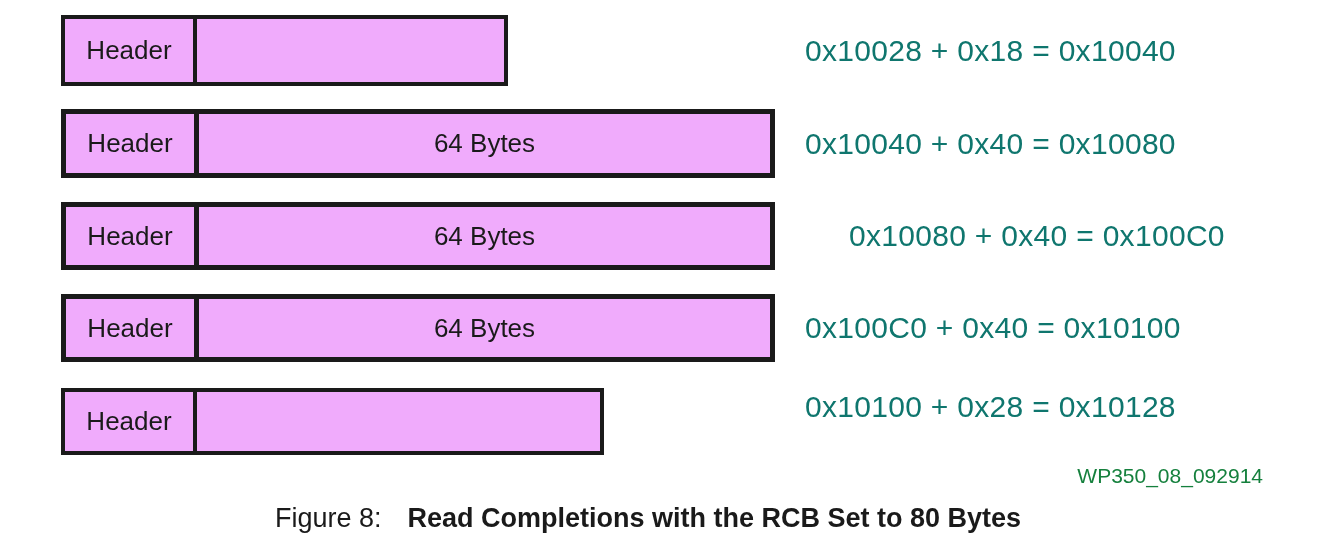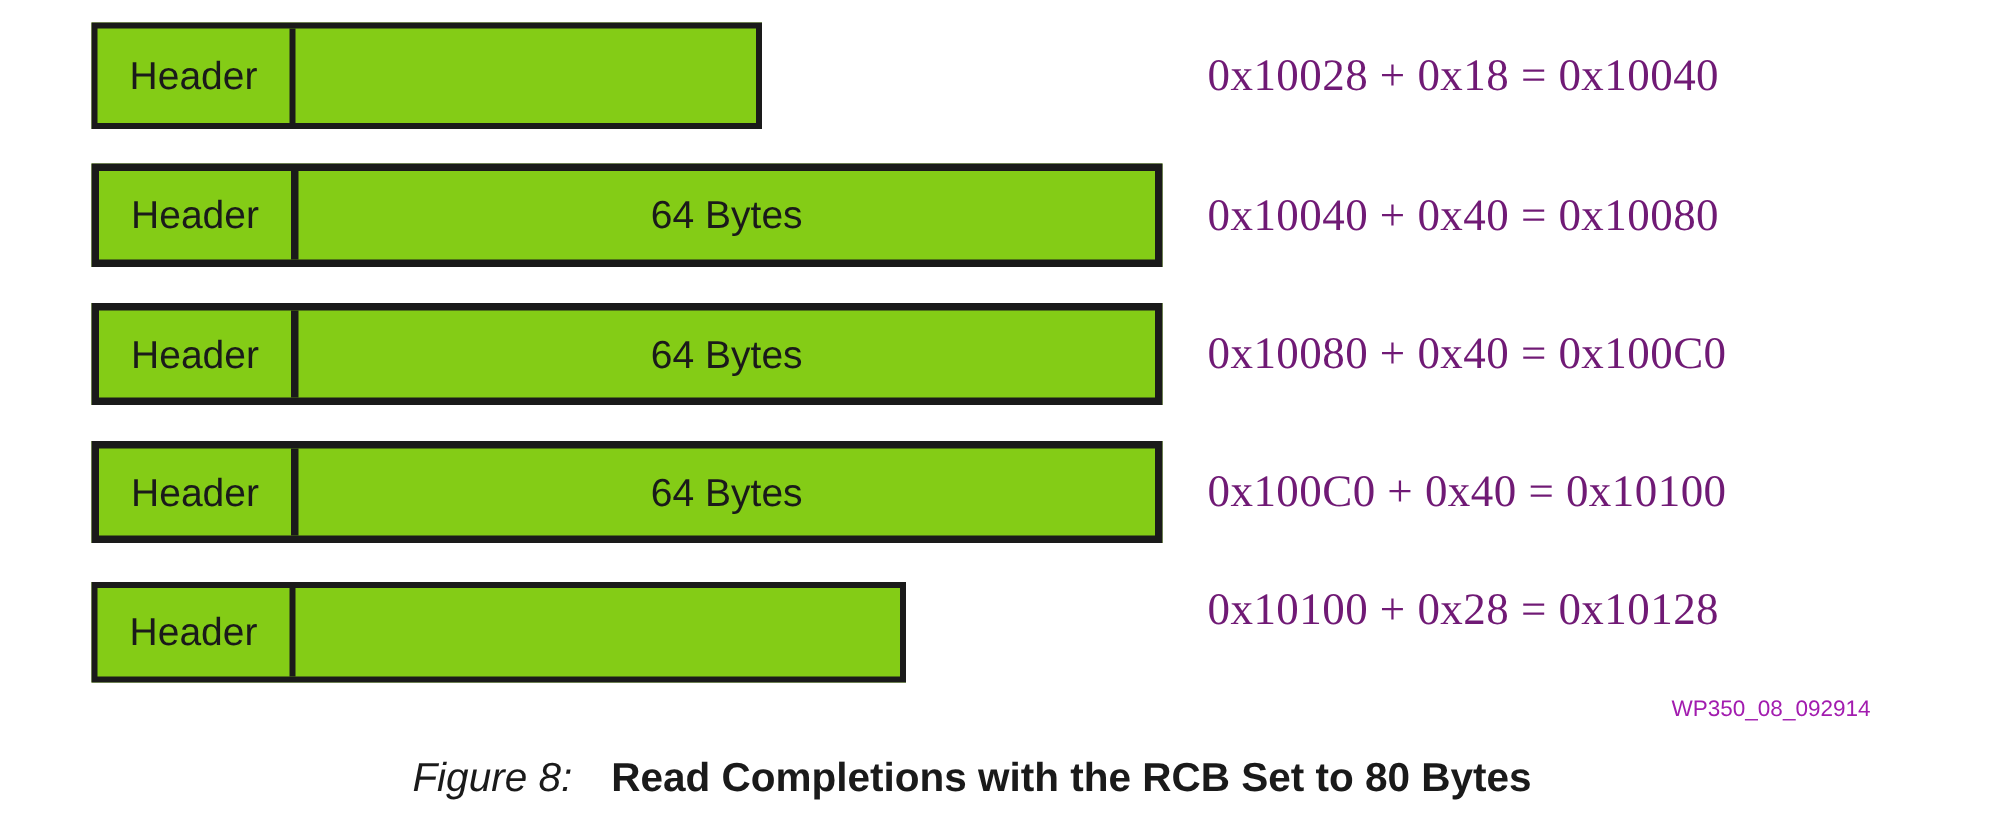--- a/index.html
+++ b/index.html
@@ -13,21 +13,21 @@
     position: relative;
     overflow: hidden;
     font-family: "Liberation Sans", sans-serif;
     color: #1a1a1a;
   }
   .row {
     position: absolute;
     left: 61px;
     box-sizing: border-box;
     border: 4px solid #1a1a1a;
-    background: #84cc16;
+    background: #f0abfc;
     display: flex;
     align-items: stretch;
   }
   .row.thick { border-width: 5px; }
   .cell-header {
     width: 128px;
     flex: 0 0 128px;
     border-right: 4px solid #1a1a1a;
     display: flex;
     align-items: center;
@@ -43,50 +43,49 @@
     font-size: 26px;
   }
   .row1 { top: 15px;  width: 447px; height: 71px; }
   .row2 { top: 109px; width: 714px; height: 69px; }
   .row3 { top: 202px; width: 714px; height: 68px; }
   .row4 { top: 294px; width: 714px; height: 68px; }
   .row5 { top: 388px; width: 543px; height: 67px; }
   .equation {
     position: absolute;
     left: 805px;
-    font-family: Liberation Serif, serif;
+    font-family: Liberation Sans, sans-serif;
     font-size: 30px;
     line-height: 30px;
     letter-spacing: 0.3px;
     white-space: pre;
-    color: #701a75;
+    color: #0f766e;
   }
   .eq1 { top: 36px; }
   .eq2 { top: 129px; }
-  .eq3 { top: 221px; }
+  .eq3 { top: 221px; margin-left: 44px; }
   .eq4 { top: 313px; }
   .eq5 { top: 392px; }
   .watermark {
     position: absolute;
     top: 464px;
-    right: 82px;
-    font-size: 15px;
-    color: #a21caf;
+    right: 66px;
+    font-size: 21px;
+    color: #15803d;
   }
   .caption {
     position: absolute;
     top: 503px;
     left: 0;
     width: 1296px;
     text-align: center;
     font-size: 27px;
     white-space: nowrap;
   }
   .caption-label {
-    font-style: italic;
     margin-right: 26px;
   }
   .caption-title {
     font-weight: bold;
   }
 </style>
 </head>
 <body>
 
 <div class="figure">

